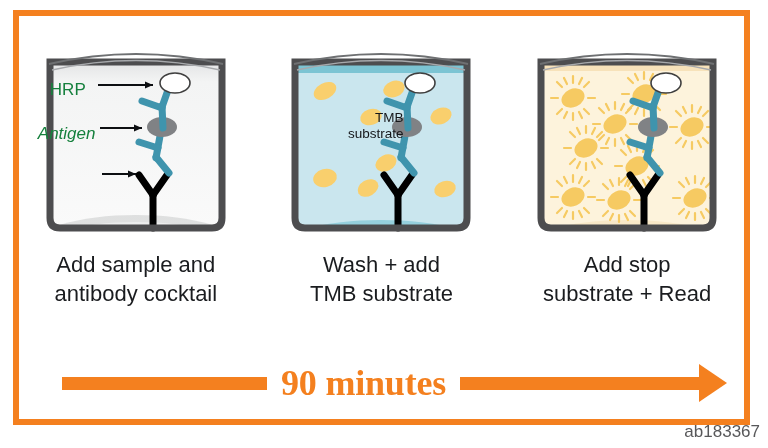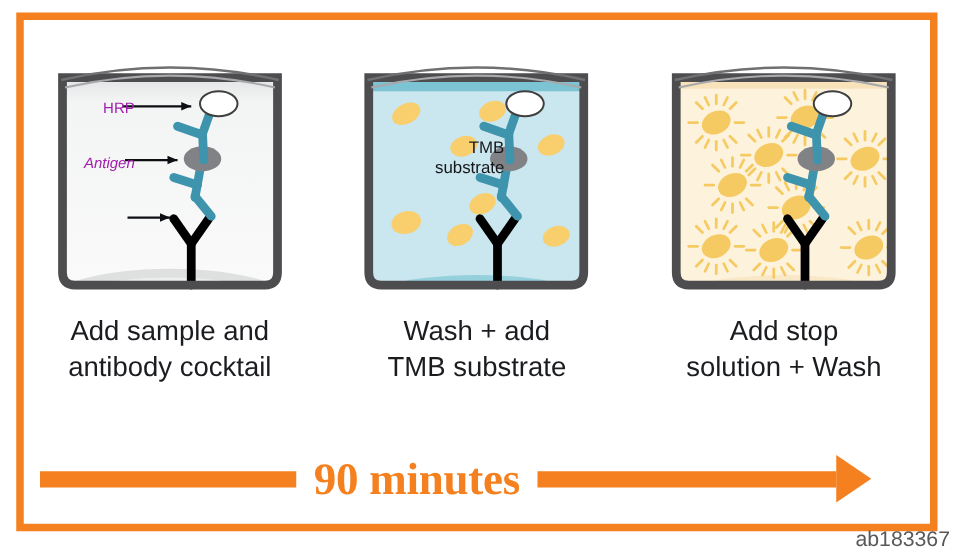--- a/index.html
+++ b/index.html
@@ -72,24 +72,23 @@
   
   .inwell-labels {
     position: absolute;
     left: 0; top: 0;
     width: 200px; height: 205px;
     pointer-events: none;
   }
   .lbl {
     position: absolute;
     font-family: "Liberation Sans", sans-serif;
-    font-size: 12px;
-    color: #a21caf;
+    font-size: 17px;
+    color: #15803d;
     line-height: 1.12;
-    text-align: right;
     white-space: pre-line;
   }
   .lbl-hrp   { left: 14px;  top: 48px;  width: 58px; }
   .lbl-ag    { left: 2px;   top: 92px;  width: 70px; font-style: italic; }
   .lbl-ab    { left: 2px;   top: 128px; width: 70px; }
 
   .tmb-label {
     position: absolute;
     left: 18px;
     top: 78px;
@@ -110,21 +109,21 @@
     font-family: "Liberation Sans", sans-serif;
     font-size: 22px;
     color: #1a1c1f;
     line-height: 1.3;
     white-space: pre-line;
   }
 
   
   .timeline {
     position: absolute;
-    left: 32px;
+    left: 62px;
     top: 358px;
     width: 665px;
     height: 50px;
     display: flex;
     align-items: center;
     justify-content: center;
   }
   .tl-bar-left {
     height: 13px;
     width: 205px;
@@ -346,21 +345,21 @@
             <path d="M126,75 L132,58" stroke="#3f94ad" stroke-width="7" stroke-linecap="round"></path>
             <ellipse cx="139" cy="51" rx="15" ry="10" fill="#ffffff" stroke="#3f3f3f" stroke-width="1.6"></ellipse>
           </g>
 
           <path d="M14,30 L186,30 L186,186 Q186,196 176,196 L24,196 Q14,196 14,186 Z" fill="none" stroke="#4d4d4f" stroke-width="7"></path>
           <path d="M13,32 Q100,12 187,32" fill="none" stroke="#6e7072" stroke-width="2"></path>
           <path d="M16,38 Q100,19 184,38" fill="none" stroke="#a7a9ac" stroke-width="1.6"></path>
         </svg>
       </div>
       <div class="caption">Add stop
-solution + Wash</div>
+substrate + Read</div>
     </div>
 
   </div>
 
   <div class="timeline">
     <div class="tl-bar-left"></div>
     <div class="tl-text">90 minutes</div>
     <div class="tl-bar-right"></div>
     <div class="tl-head"></div>
   </div>

